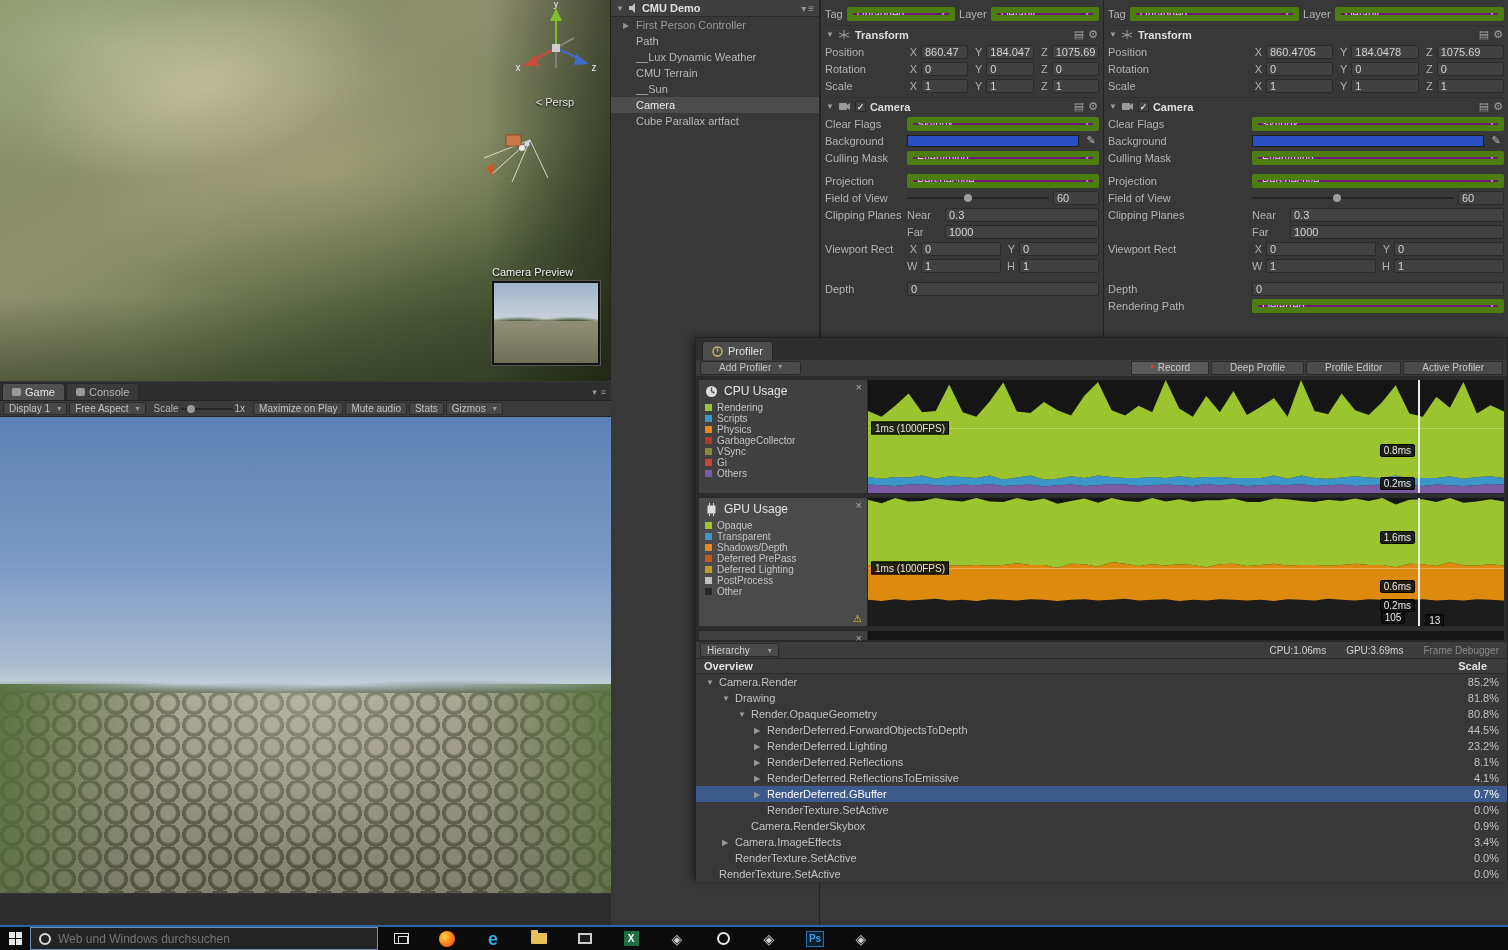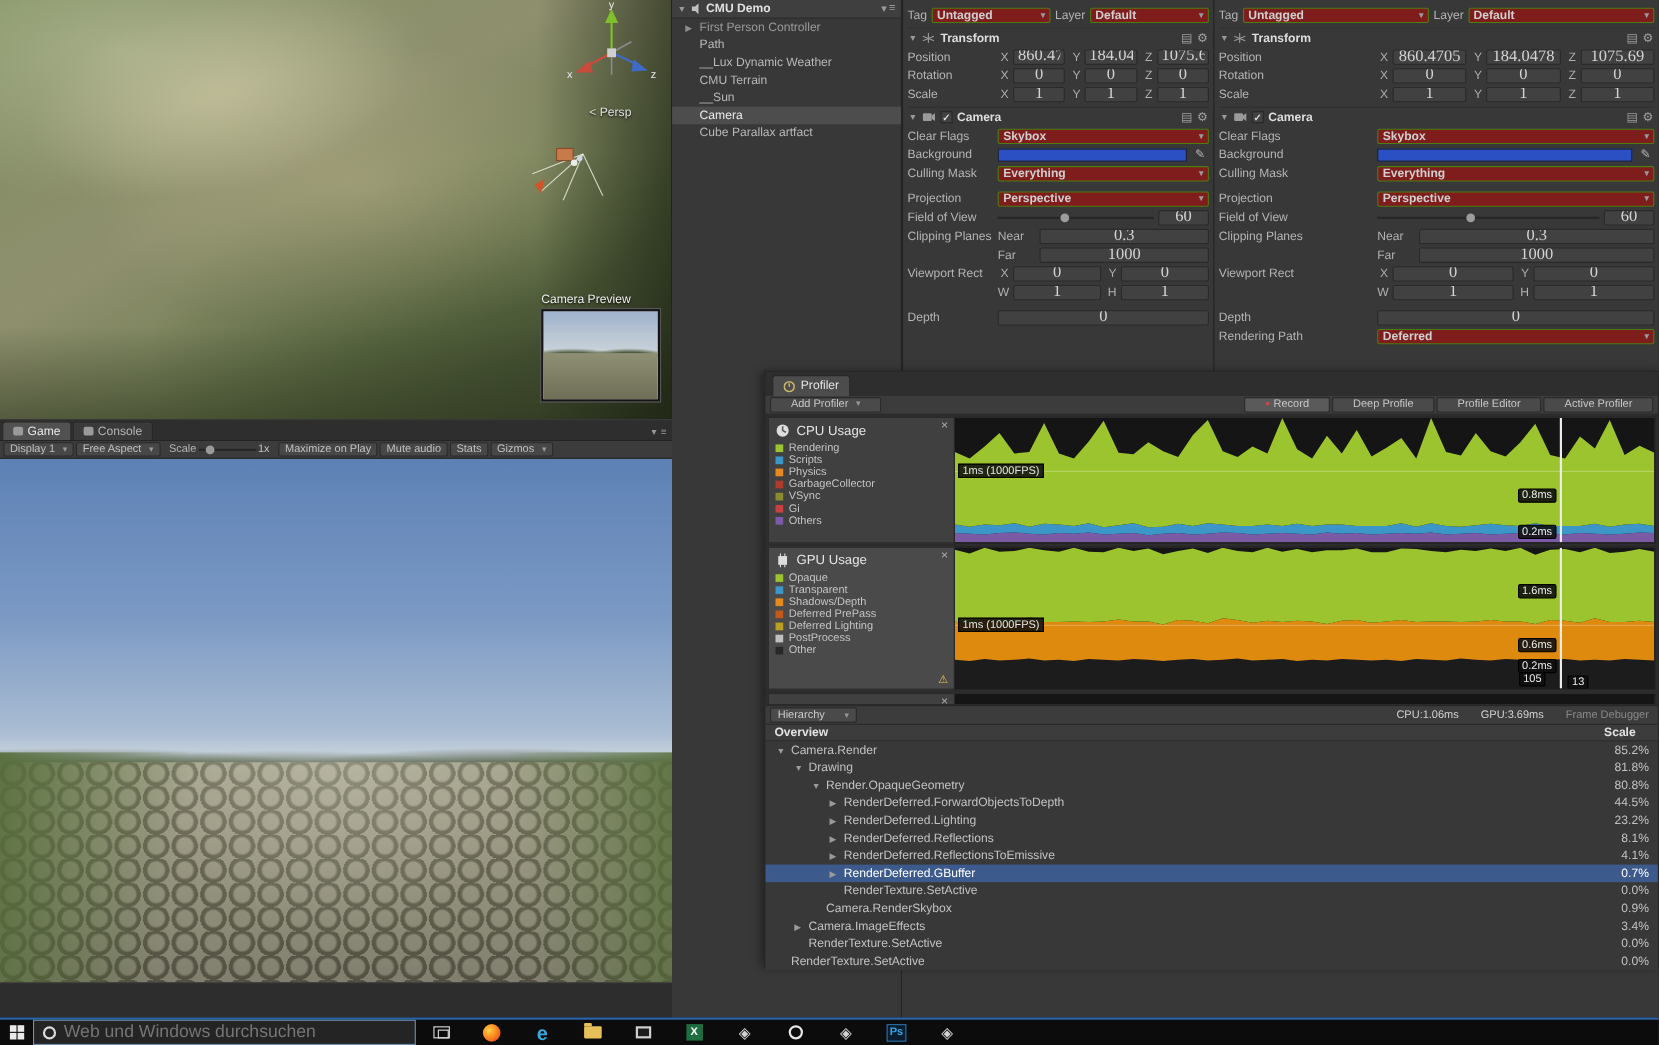--- a/index.html
+++ b/index.html
@@ -67,23 +67,23 @@
   .h-item.selected{background:#4d4d4d;color:#ececec;}
   .h-item.dim{color:#9a9a9a;}
   .h-arrow{width:13px;font-size:8px;color:#8f8f8f;}
 
   
   .inspector{position:absolute;top:0;height:337px;background:#383838;border-left:1px solid #232323;overflow:hidden;padding:5px 4px 0 4px;font-size:11px;}
   #inspector-0{left:820px;width:283px;}
   #inspector-1{left:1103px;width:405px;}
   .irow{display:flex;align-items:center;height:17px;gap:4px;}
   .lbl{color:#b4b4b4;}
-  .dd{background:#7f1d1d;border:1px solid #4d7c0f;border-radius:2px;height:14px;display:flex;align-items:center;justify-content:space-between;padding:0 4px;color:#cfcfcf;flex:1;min-width:0;overflow:hidden;white-space:nowrap;font-weight:bold;}
+  .dd{background:#701a75;border:6px solid #4d7c0f;border-radius:2px;height:14px;display:flex;align-items:center;justify-content:space-between;padding:0 4px;color:#cfcfcf;flex:1;min-width:0;overflow:hidden;white-space:nowrap;}
   .dda{color:#999;font-size:8px;margin-left:4px;}
-  .nf{background:#414141;border:1px solid #2a2a2a;border-radius:2px;height:14px;color:#d4d4d4;font-size:15px;padding:0 3px;width:100%;min-width:0;flex:1;font-family:Liberation Serif, serif;text-align:center;}
+  .nf{background:#414141;border:1px solid #2a2a2a;border-radius:2px;height:14px;color:#d4d4d4;font-size:11px;padding:0 3px;width:100%;min-width:0;flex:1;font-family:Liberation Sans, sans-serif;}
   .comp-head{display:flex;align-items:center;height:18px;padding:0 1px;gap:4px;color:#dedede;font-weight:bold;border-top:1px solid #303030;margin-top:3px;}
   .comp-head .fold{font-size:8px;color:#9a9a9a;font-weight:normal;}
   .hicons{margin-left:auto;display:flex;gap:4px;color:#9f9f9f;font-weight:normal;}
   .plbl{color:#b4b4b4;flex:none;}
   #inspector-0 .plbl{width:78px;}
   #inspector-1 .plbl{width:140px;}
   .axl{color:#b0b0b0;flex:none;width:10px;text-align:right;}
   .cb{width:11px;height:11px;background:#424242;border:1px solid #272727;color:#ddd;font-size:9px;line-height:10px;text-align:center;flex:none;}
   .cicon{width:13px;height:11px;flex:none;}
   .swatch{flex:1;height:12px;border:1px solid #1e1e1e;}
@@ -137,21 +137,21 @@
   .ov-label{flex:1;white-space:nowrap;overflow:hidden;}
   .ov-total{width:52px;text-align:right;flex:none;}
 
   
   #taskbar{position:absolute;left:0;top:925px;width:1508px;height:25px;background:#0c0c0c;border-top:2px solid #2a66a8;display:flex;align-items:center;}
   .tb-start{width:30px;height:100%;display:flex;align-items:center;justify-content:center;}
   .winlogo{display:grid;grid-template-columns:6px 6px;grid-template-rows:6px 6px;gap:1px;}
   .winlogo span{background:#e8e8e8;}
   .tb-search{width:348px;height:23px;background:#242424;border:1px solid #6e8fb4;display:flex;align-items:center;gap:7px;padding:0 8px;}
   .cortana{width:12px;height:12px;border:2px solid #dcdcdc;border-radius:50%;flex:none;}
-  .tb-search input{flex:1;background:transparent;border:none;outline:none;color:#aab0b6;font-size:16px;font-family:"Liberation Sans",sans-serif;}
+  .tb-search input{flex:1;background:transparent;border:none;outline:none;color:#aab0b6;font-size:12px;font-family:"Liberation Sans",sans-serif;}
   .tb-icon{width:46px;height:25px;display:flex;align-items:center;justify-content:center;}
   .tv-box{width:15px;height:11px;border:1px solid #e0e0e0;position:relative;}
   .tv-box:before{content:"";position:absolute;left:3px;top:2px;width:8px;height:6px;border:1px solid #e0e0e0;}
   .ffx{width:16px;height:16px;border-radius:50%;background:radial-gradient(circle at 35% 35%,#ffd24a,#ff8a1e 45%,#e3541e 80%);}
   .edge-e{color:#38a9e0;font-size:18px;font-weight:bold;line-height:16px;}
   .folder{width:16px;height:11px;background:#e8c05a;border-radius:1px;position:relative;}
   .folder:before{content:"";position:absolute;left:0;top:-3px;width:7px;height:3px;background:#e8c05a;border-radius:1px 1px 0 0;}
   .darkapp{width:14px;height:11px;border:2px solid #cfcfcf;background:#1c1c1c;}
   .excel{width:15px;height:15px;background:#1e6e42;color:#fff;font-weight:bold;font-size:10px;display:flex;align-items:center;justify-content:center;}
   .unity-gl{color:#d2d2d2;font-size:14px;line-height:14px;}

